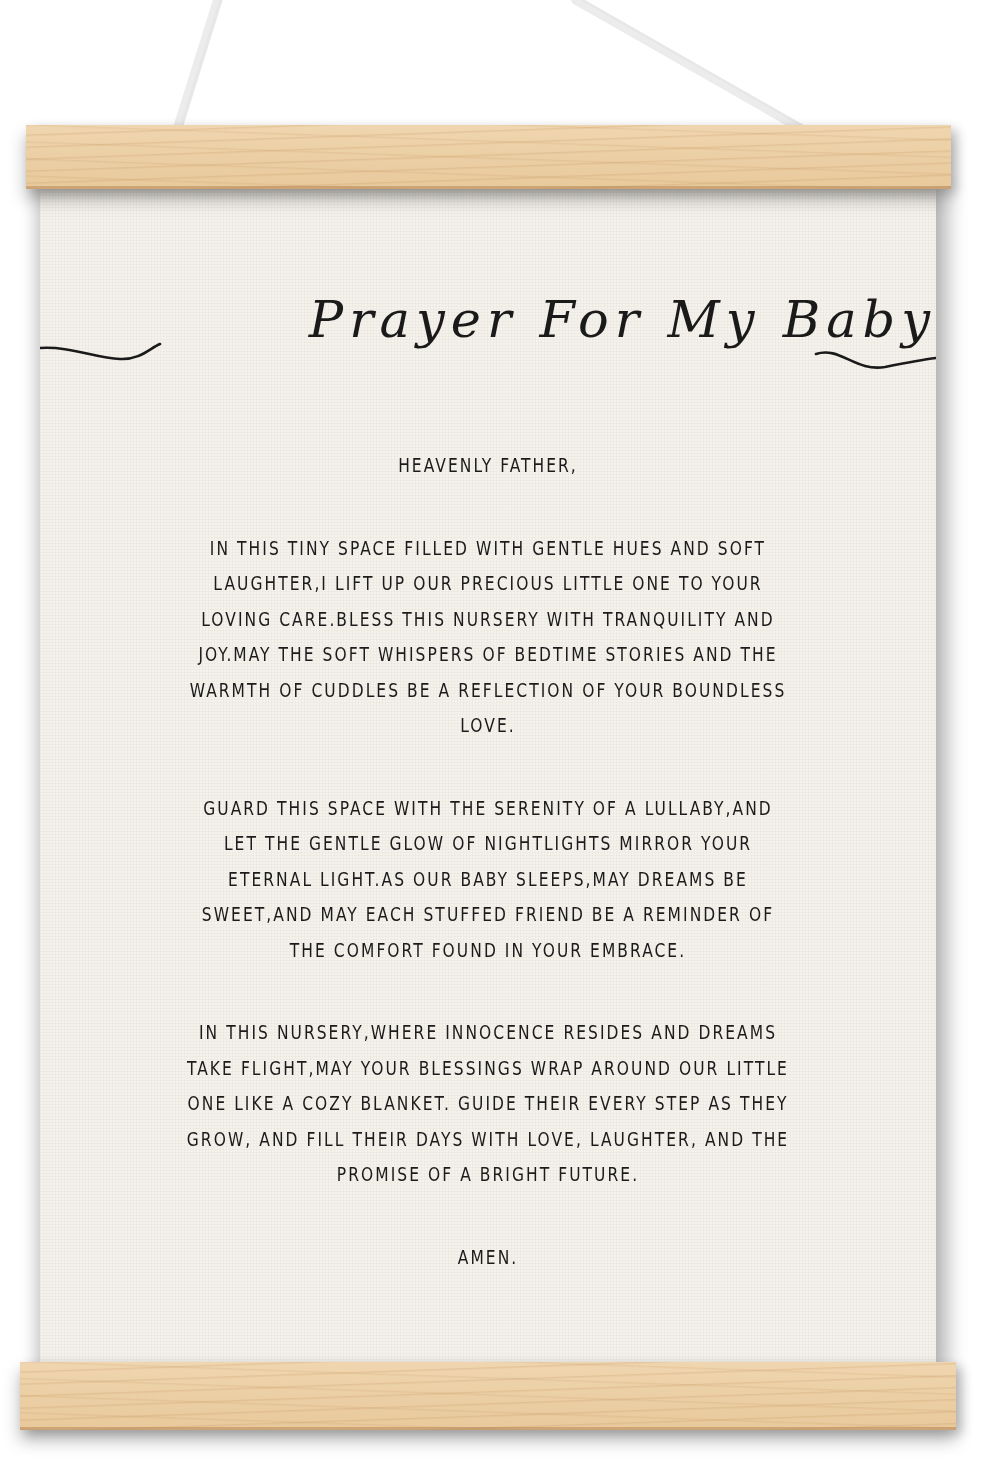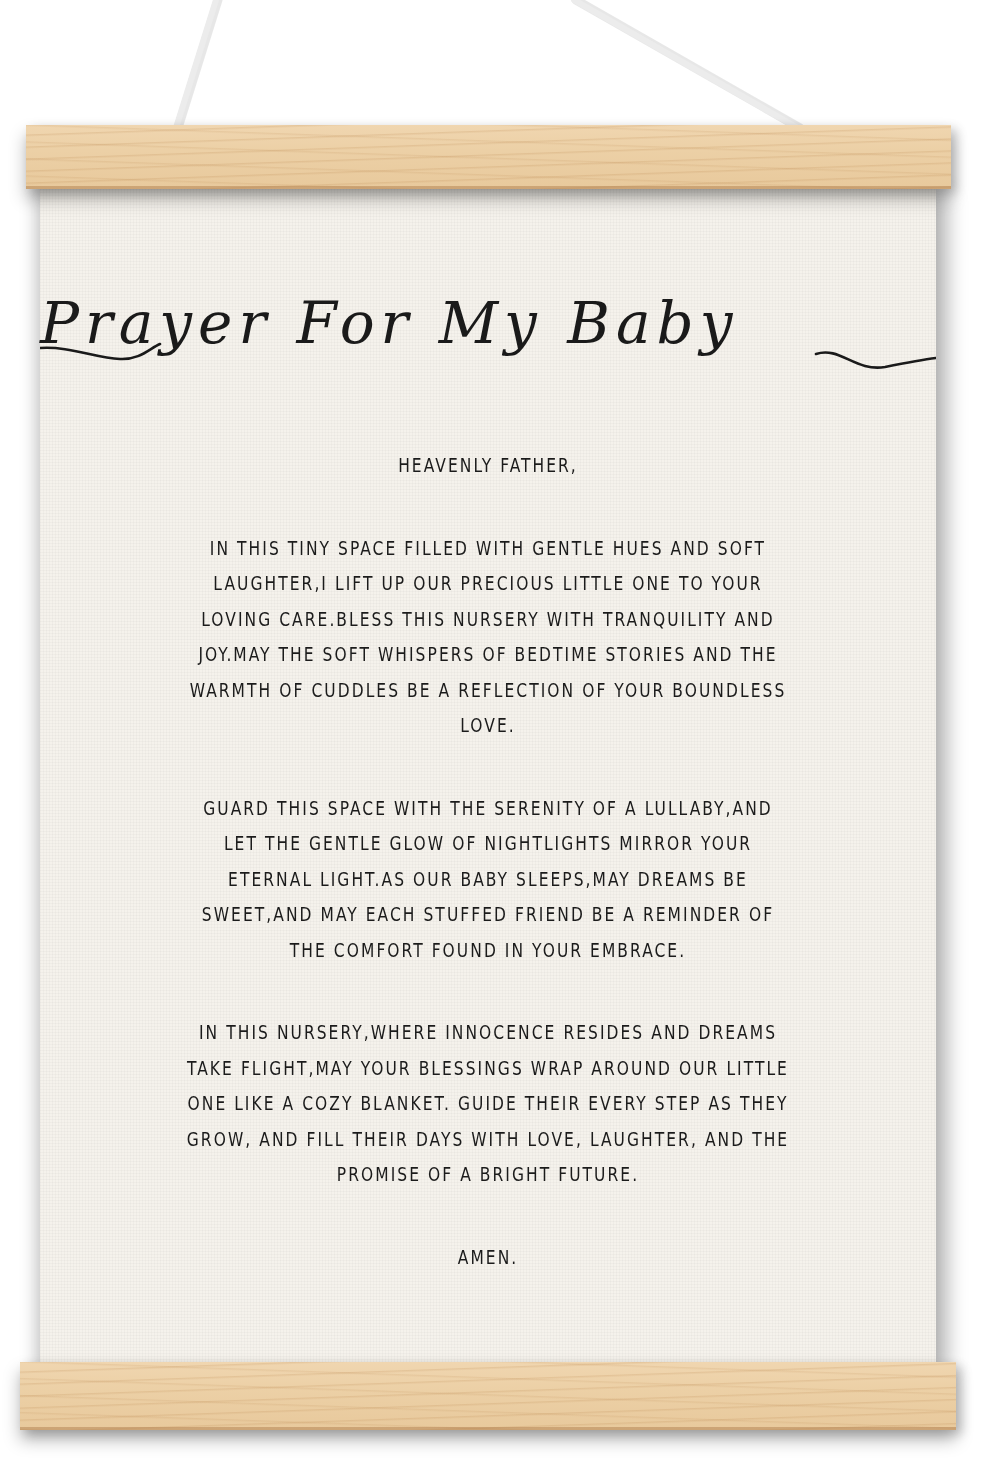--- a/index.html
+++ b/index.html
@@ -80,24 +80,24 @@
     .title-wrap svg {
       position: absolute;
       left: 0;
       top: 0;
     }
     .title-text {
       position: absolute;
       left: 0;
       top: 18px;
       width: 896px;
-      text-align: left;
+      text-align: right;
       font-family: "DejaVu Serif", serif;
       font-style: italic;
-      font-size: 58px;
+      font-size: 51px;
       font-weight: normal;
       color: #1a1a1a;
       letter-spacing: 6px;
       line-height: 1;
     }
     .body-text {
       position: absolute;
       left: 0;
       top: 262px;
       width: 896px;

